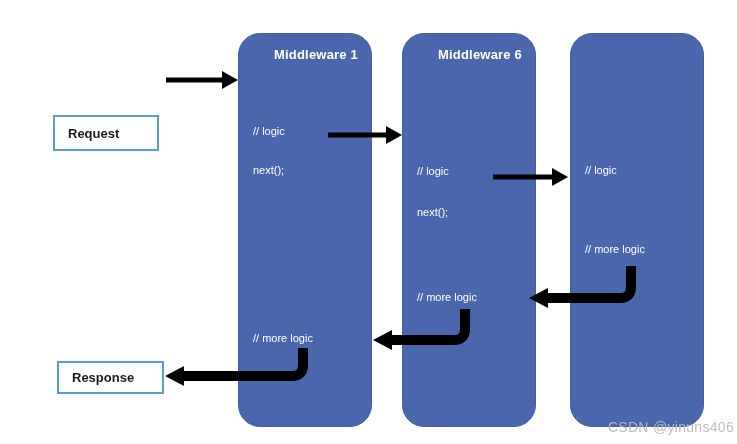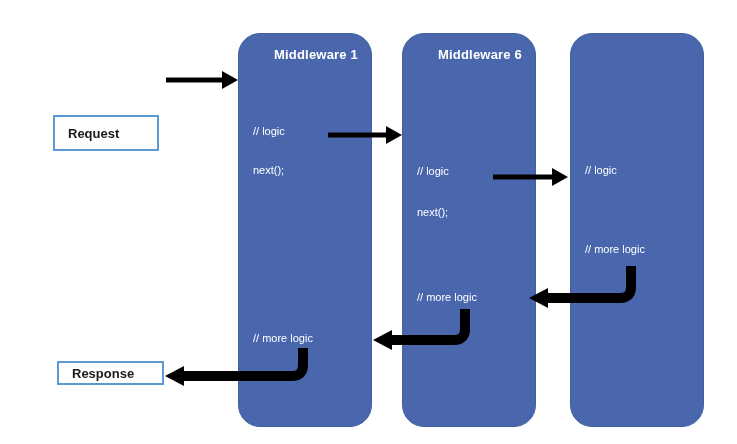--- a/index.html
+++ b/index.html
@@ -49,21 +49,21 @@
     border: 2px solid var(--endpoint-border, #5b9bd5);
     box-sizing: border-box;
     display: flex;
     align-items: center;
     padding-left: 13px;
     font-size: 13px;
     font-weight: 600;
     color: #1a1a1a;
   }
   .endpoint.request  { left: 53px; top: 67px; width: 106px; height: 36px; margin-top: 48px; }
-  .endpoint.response { left: 57px; top: 361px; width: 107px; height: 24px; }
+  .endpoint.response { left: 57px; top: 361px; width: 107px; height: 33px; }
   .arrow-layer {
     position: absolute;
     left: 0; top: 0;
     width: 737px; height: 444px;
     pointer-events: none;
   }
   .watermark {
     position: absolute;
     right: 3px;
     bottom: 9px;
@@ -130,14 +130,15 @@
       <path d="M 465 309 L 465 329 Q 465 340 454 340 L 392 340" fill="none" stroke="#000" stroke-width="10"></path>
       <polygon points="392,330 392,350 373,340" fill="#000"></polygon>
     </g>
 
     <g>
       <path d="M 303 348 L 303 365 Q 303 376 292 376 L 184 376" fill="none" stroke="#000" stroke-width="10"></path>
       <polygon points="184,366 184,386 165,376" fill="#000"></polygon>
     </g>
   </svg>
 
+  <div class="watermark">CSDN @yinuns406</div>
 
 </div>
 
 </body></html>

